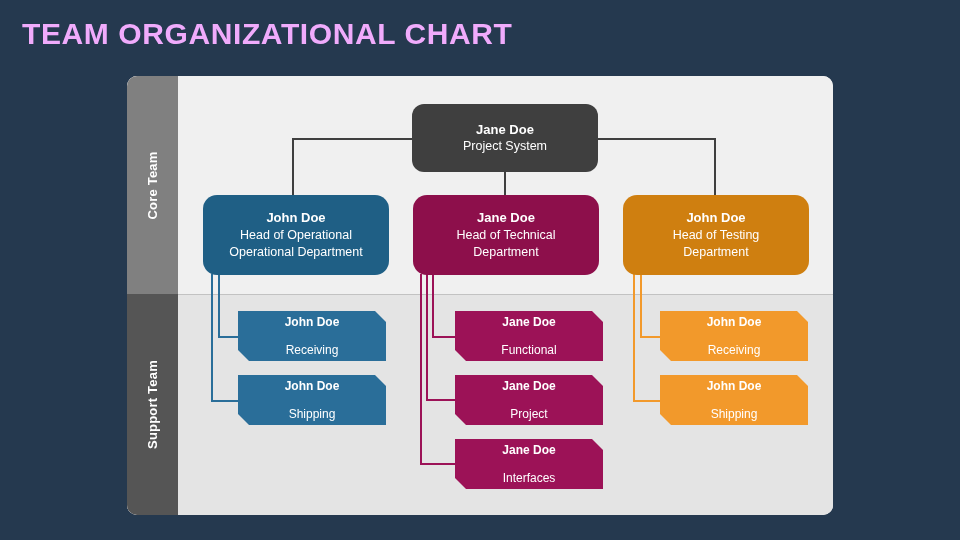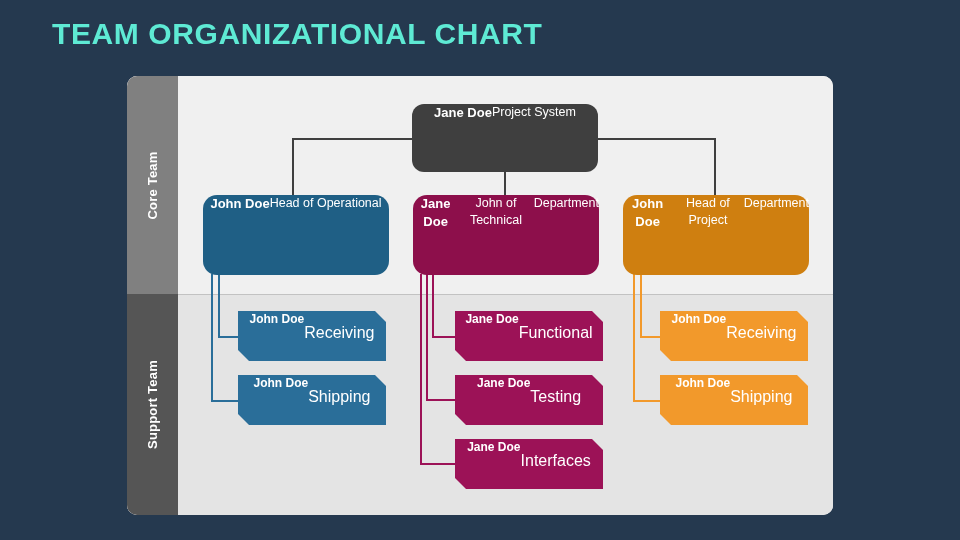--- a/index.html
+++ b/index.html
@@ -11,25 +11,25 @@
     height: 540px;
     background: #25394f;
     font-family: "Liberation Sans", sans-serif;
     overflow: hidden;
     position: relative;
   }
 
   
   .slide-title {
     position: absolute;
-    left: 52px;
+    left: 22px;
     top: 17px;
     font-size: 30px;
     font-weight: bold;
-    color: #5eead4;
+    color: #f0abfc;
     letter-spacing: 0.6px;
     white-space: nowrap;
   }
 
   
   .panel {
     position: absolute;
     left: 127px;
     top: 76px;
     width: 706px;
@@ -94,21 +94,22 @@
   
   .line {
     position: absolute;
   }
 
   
   .node {
     position: absolute;
     box-sizing: border-box;
     display: flex;
-    flex-direction: row;
+    flex-direction: column;
+    align-items: center;
     justify-content: center;
     color: #ffffff;
     text-align: center;
   }
   .node .n-name {
     font-size: 13px;
     font-weight: bold;
     line-height: 1.35;
   }
   .node .n-role {
@@ -130,21 +131,21 @@
     border-radius: 14px;
     z-index: 4;
   }
   .node-sub {
     width: 148px;
     height: 50px;
     z-index: 4;
     clip-path: polygon(0 0, calc(100% - 11px) 0, 100% 11px, 100% 100%, 11px 100%, 0 calc(100% - 11px));
   }
   .node-sub .n-name { font-size: 12px; }
-  .node-sub .n-role { font-size: 16px; margin-top: 11px; }
+  .node-sub .n-role { font-size: 12px; margin-top: 11px; }
 </style>
 </head>
 <body>
 
 <div class="slide-title">TEAM ORGANIZATIONAL CHART</div>
 
 <div class="panel">
 
   <div class="panel-band-core"></div>
   <div class="panel-band-support"></div>
@@ -180,50 +181,51 @@
   <div class="line" style="left:513px; top:260px; width:21px; height:2px; background:#f2992b;"></div>
 
   <div class="node node-top" style="left:285px; top:28px;">
     <div class="n-name">Jane Doe</div>
     <div class="n-role">Project System</div>
   </div>
 
   <div class="node node-dept" style="left:76px; top:119px; background:#1f5f85;">
     <div class="n-name">John Doe</div>
     <div class="n-role">Head of Operational</div>
+    <div class="n-role">Operational Department</div>
   </div>
 
   <div class="node node-dept" style="left:286px; top:119px; background:#8d0f4b;">
     <div class="n-name">Jane Doe</div>
-    <div class="n-role">John of Technical</div>
+    <div class="n-role">Head of Technical</div>
     <div class="n-role">Department</div>
   </div>
 
   <div class="node node-dept" style="left:496px; top:119px; background:#cf7f10;">
     <div class="n-name">John Doe</div>
-    <div class="n-role">Head of Project</div>
+    <div class="n-role">Head of Testing</div>
     <div class="n-role">Department</div>
   </div>
 
   <div class="node node-sub" style="left:111px; top:235px; background:#2a6e99;">
     <div class="n-name">John Doe</div>
     <div class="n-role">Receiving</div>
   </div>
   <div class="node node-sub" style="left:111px; top:299px; background:#2a6e99;">
     <div class="n-name">John Doe</div>
     <div class="n-role">Shipping</div>
   </div>
 
   <div class="node node-sub" style="left:328px; top:235px; background:#9c1257;">
     <div class="n-name">Jane Doe</div>
     <div class="n-role">Functional</div>
   </div>
   <div class="node node-sub" style="left:328px; top:299px; background:#9c1257;">
     <div class="n-name">Jane Doe</div>
-    <div class="n-role">Testing</div>
+    <div class="n-role">Project</div>
   </div>
   <div class="node node-sub" style="left:328px; top:363px; background:#9c1257;">
     <div class="n-name">Jane Doe</div>
     <div class="n-role">Interfaces</div>
   </div>
 
   <div class="node node-sub" style="left:533px; top:235px; background:#f2992b;">
     <div class="n-name">John Doe</div>
     <div class="n-role">Receiving</div>
   </div>

